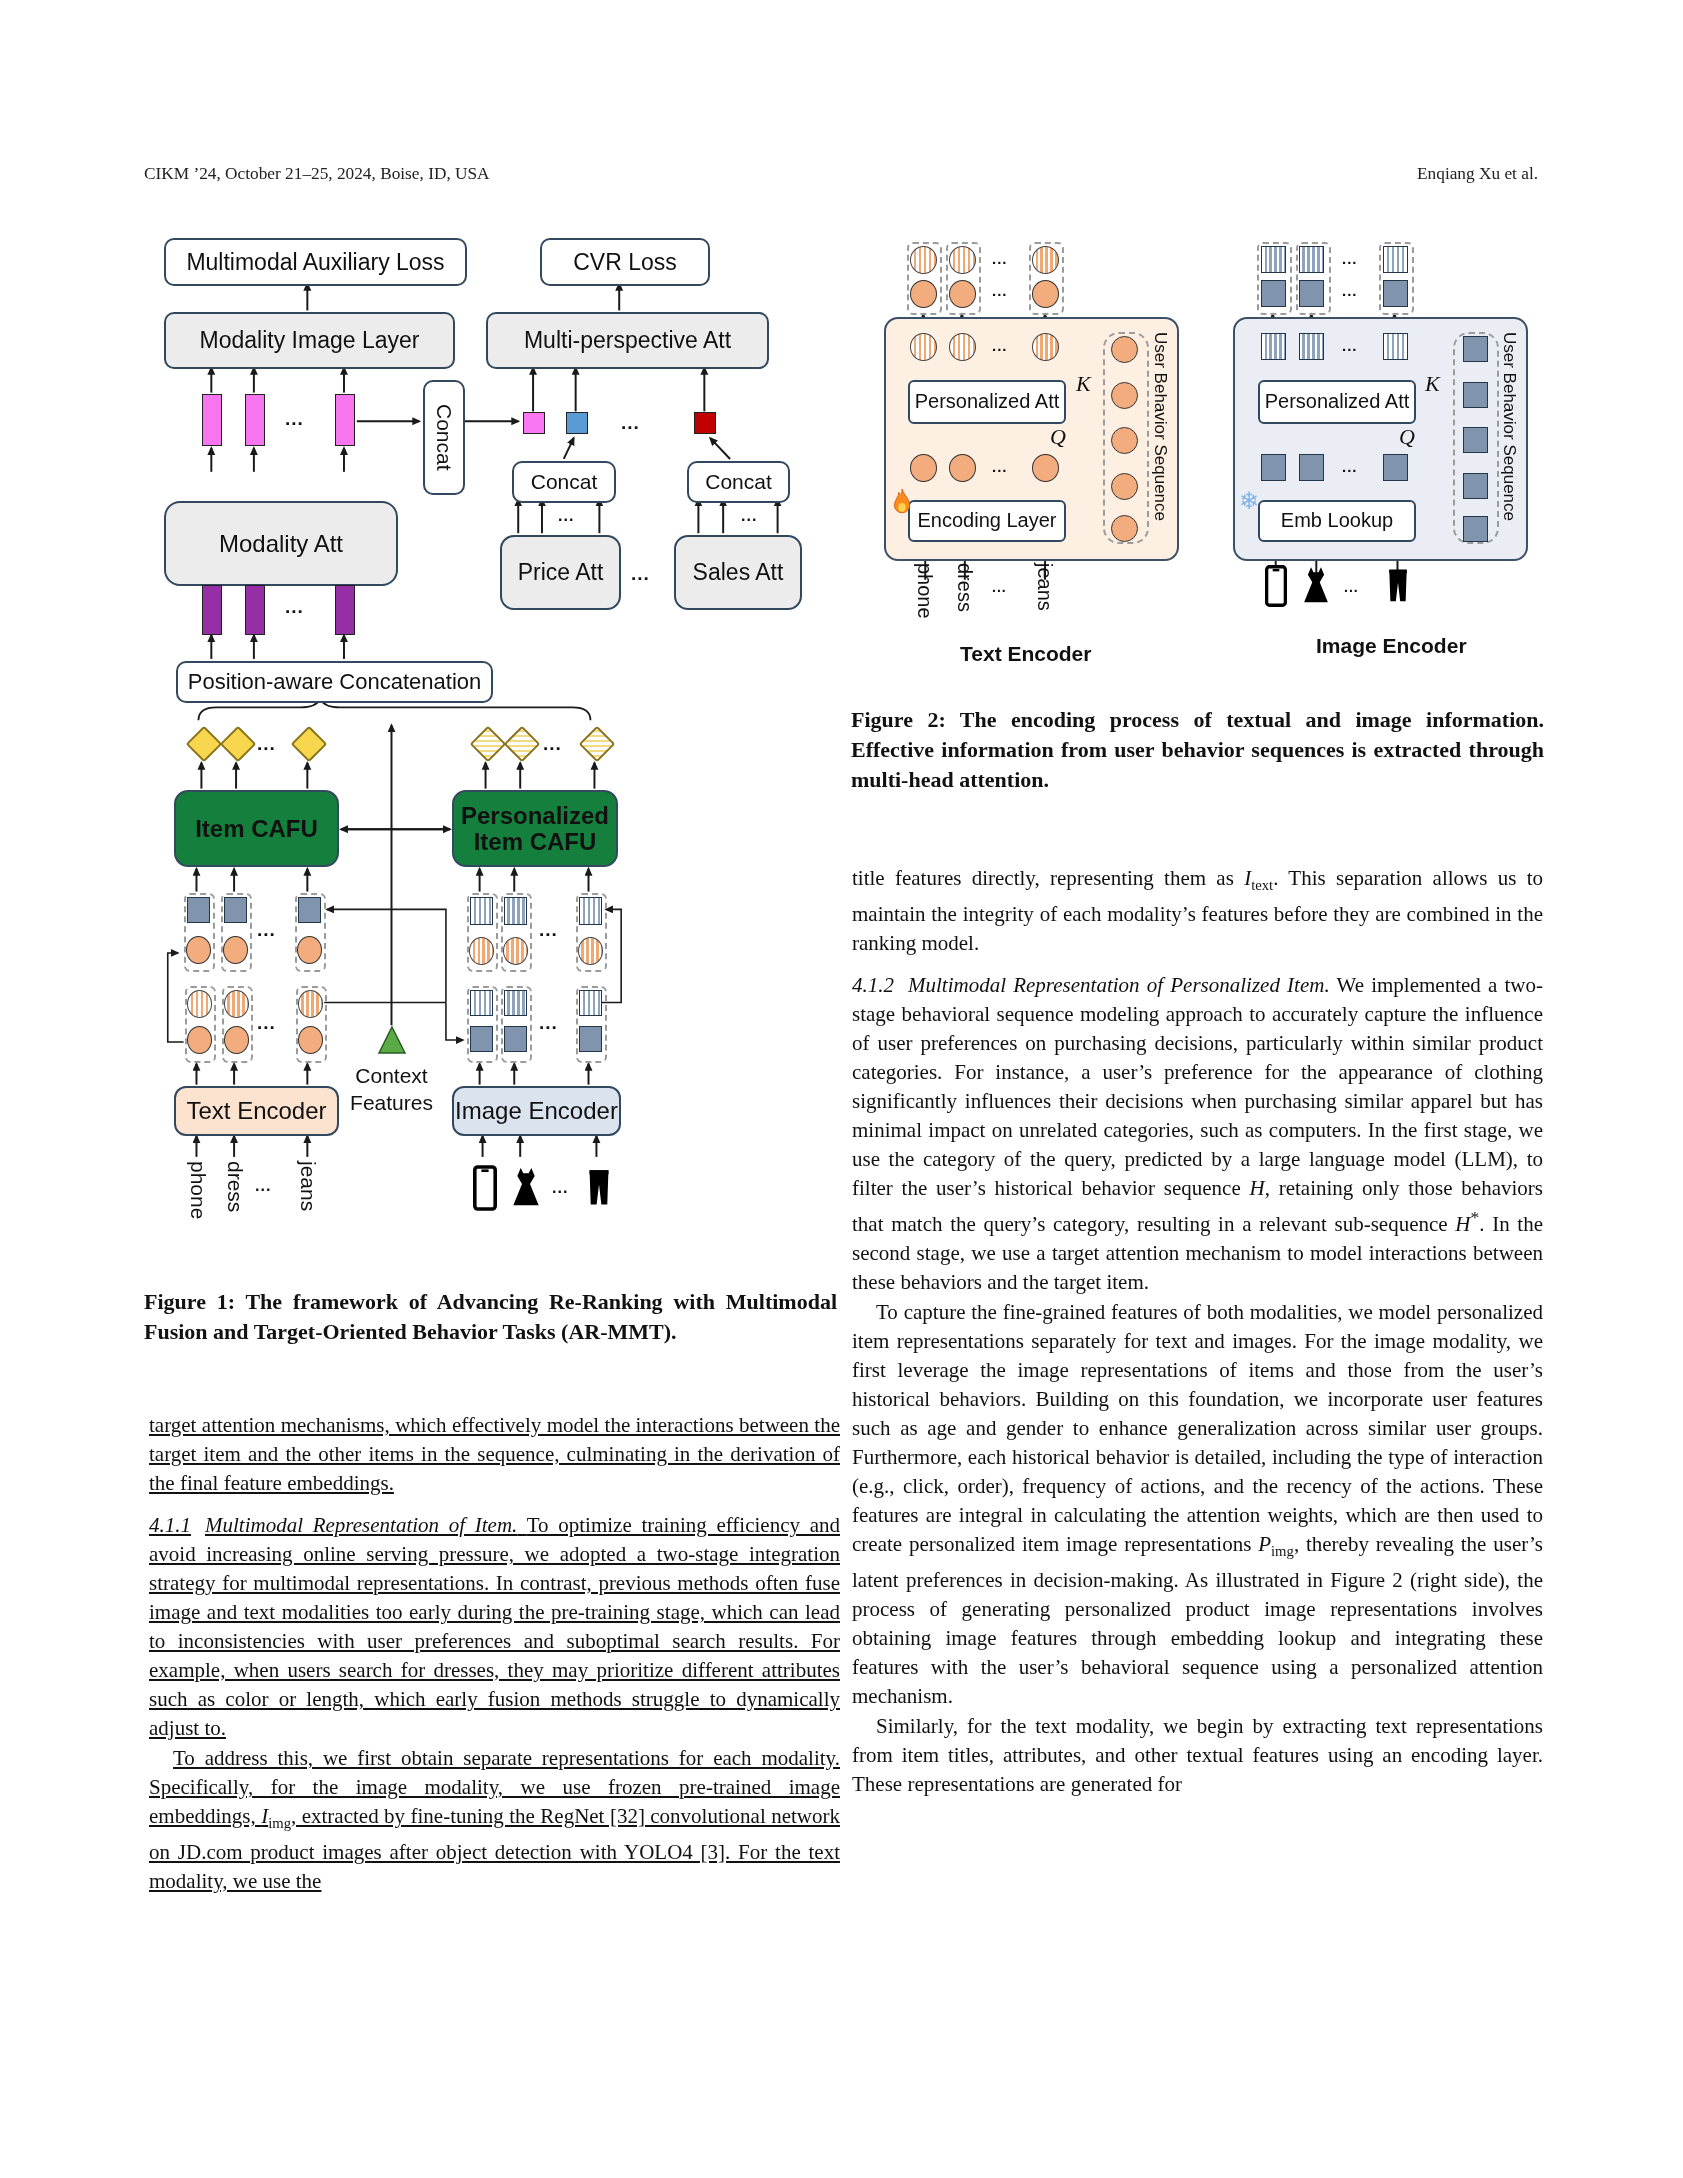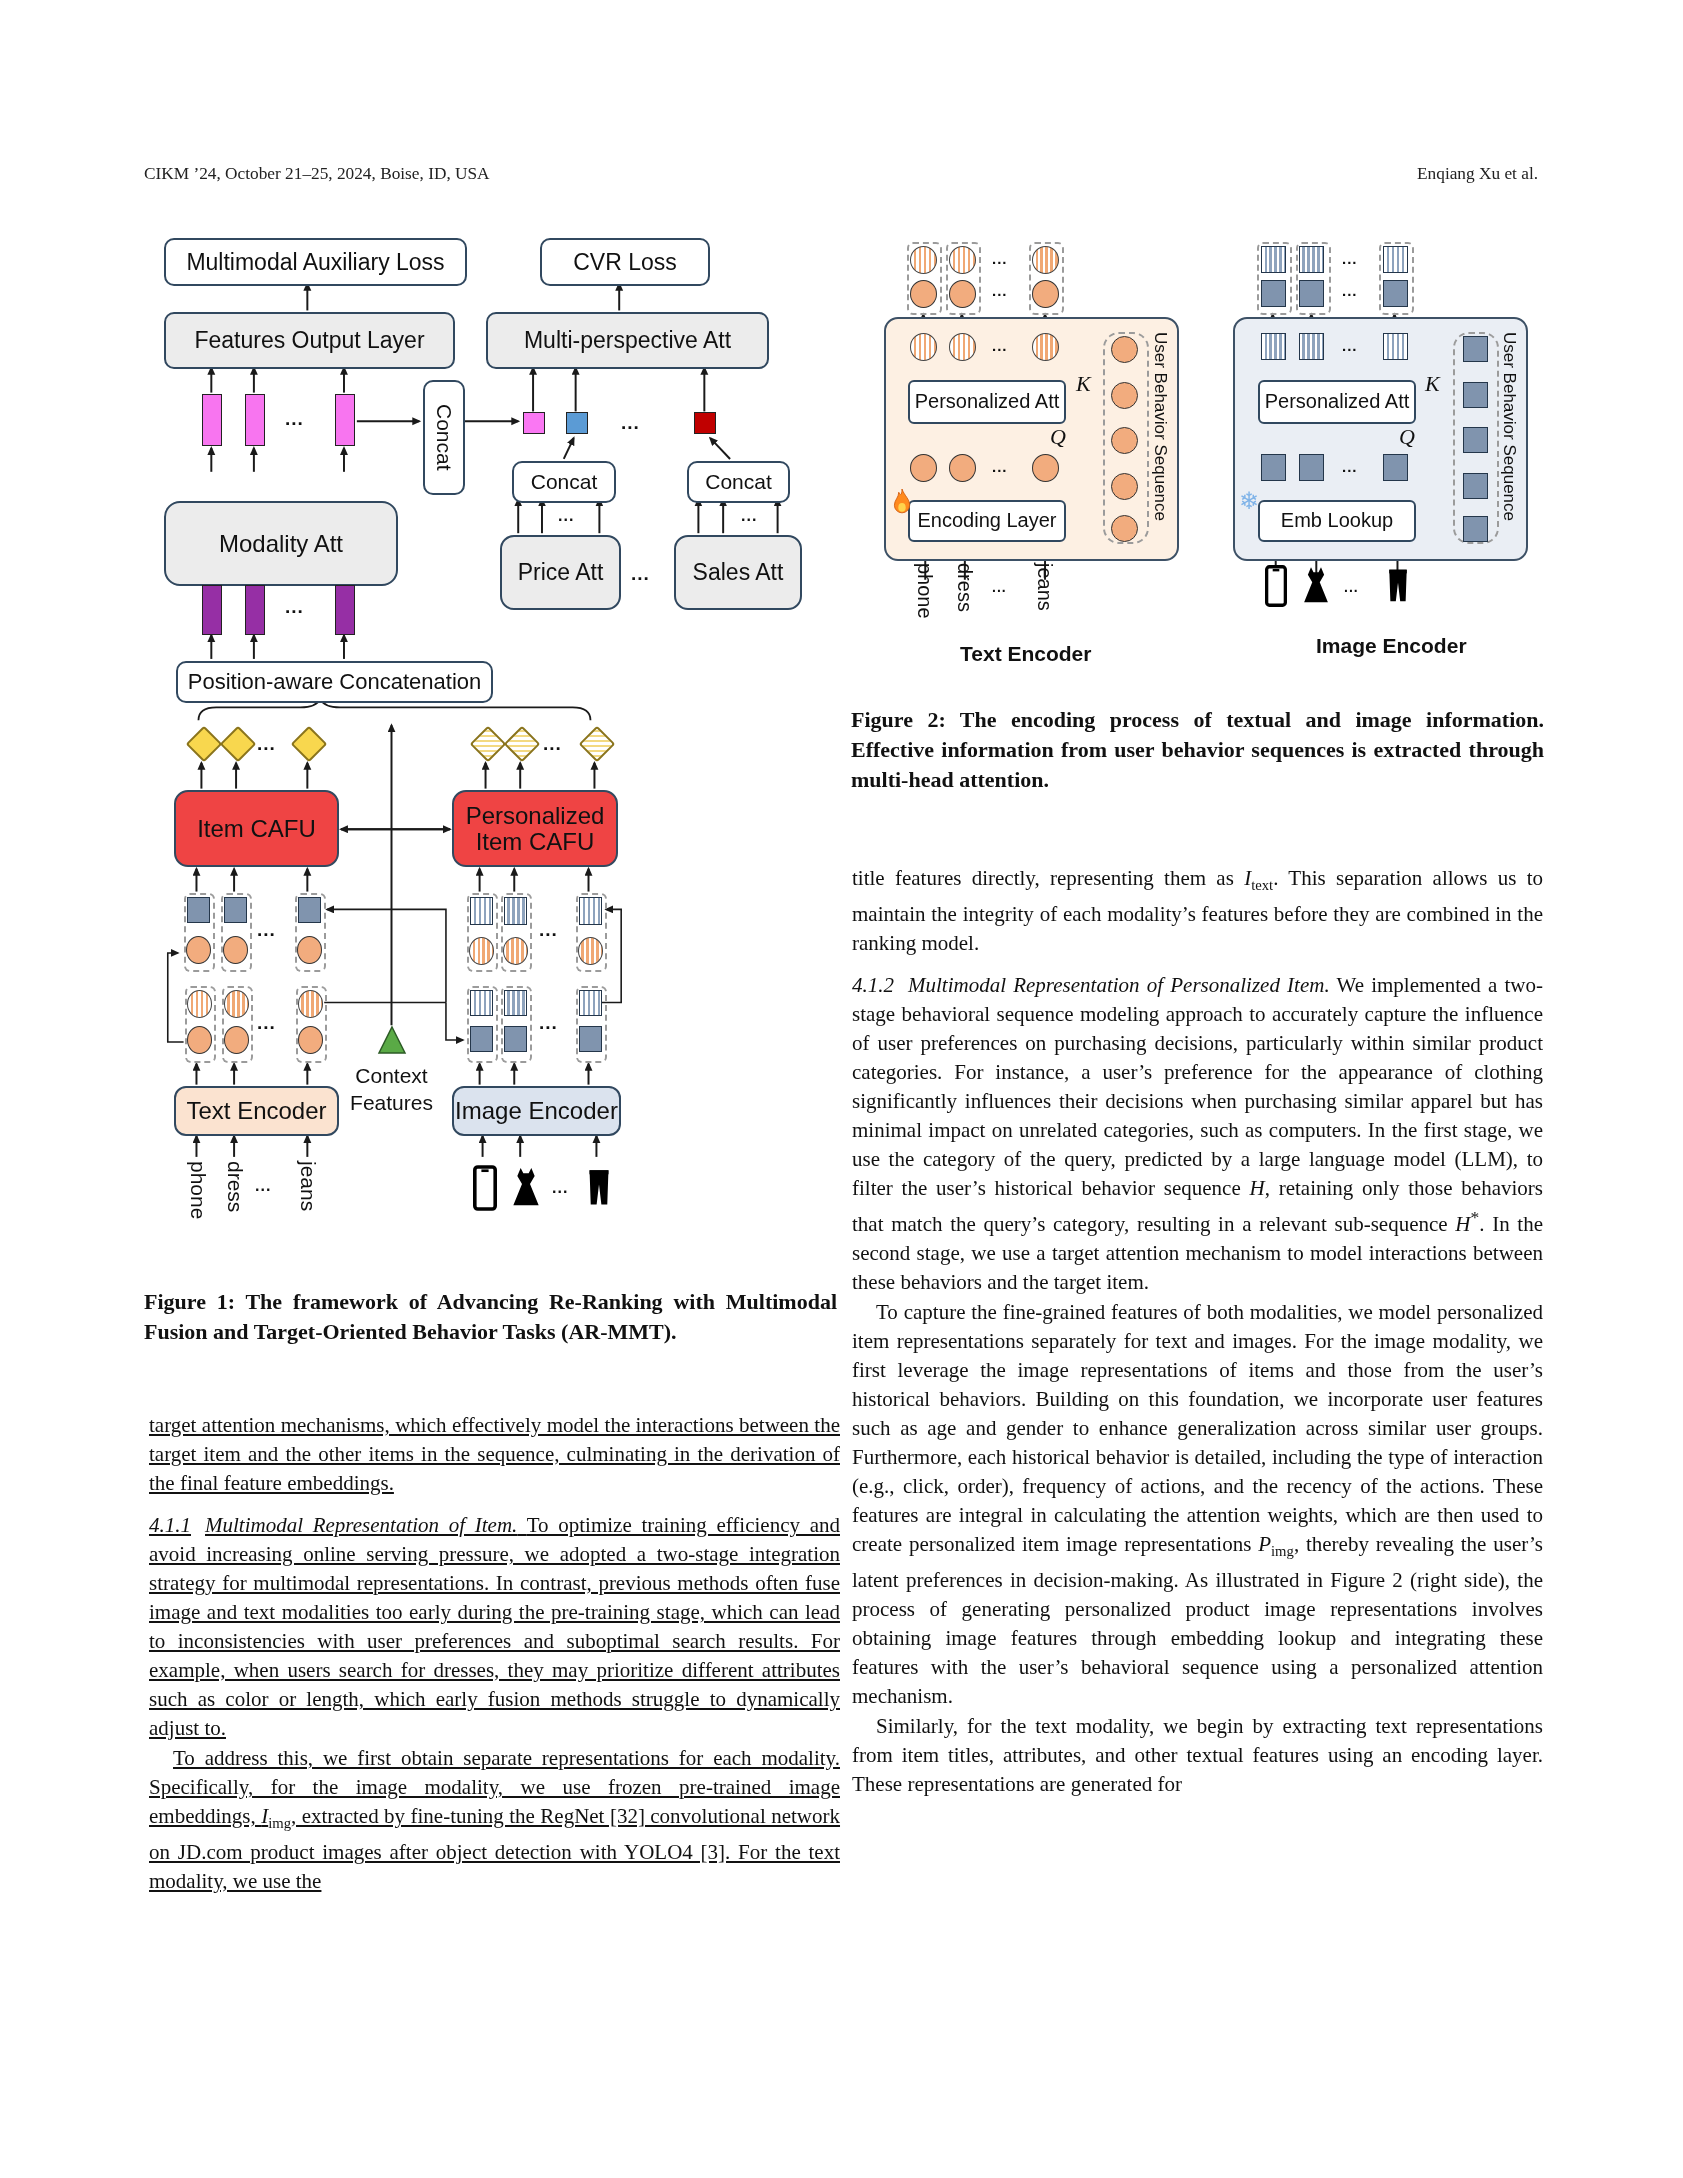--- a/index.html
+++ b/index.html
@@ -6,21 +6,21 @@
   #page{position:relative;width:1683px;height:2178px;background:#ffffff;overflow:hidden;
         font-family:"Liberation Serif",serif;color:#111;}
   .abs{position:absolute;}
   .hdr{position:absolute;top:164px;font-size:17.3px;color:#222;}
   
   .fig{position:absolute;font-family:"Liberation Sans",sans-serif;}
   .bx{position:absolute;border:2px solid #31485f;border-radius:10px;background:#fff;
       display:flex;align-items:center;justify-content:center;text-align:center;
       font-family:"Liberation Sans",sans-serif;color:#111;line-height:1.08;}
   .gray{background:#ececec;}
-  .cream{background:#ef4444;border-color:#32495f;}
+  .cream{background:#15803d;border-color:#32495f;font-weight:bold;}
   .peach{background:#fbe3d0;}
   .blueb{background:#dbe3ee;}
   .bar{position:absolute;border:1.5px solid #222;}
   .dots{position:absolute;font:700 19px "Liberation Sans",sans-serif;color:#111;letter-spacing:1px;}
   .dash{position:absolute;border:2px dashed #9b9b9b;border-radius:6px;background:transparent;}
   .circ{position:absolute;border:1.5px solid #333;border-radius:50%;background:#f2ac7e;}
   .scirc{position:absolute;border:1.5px solid #444;border-radius:50%;
          background:repeating-linear-gradient(90deg,#fff 0 2.5px,#f0a874 2.5px 5px);}
   .bsq{position:absolute;border:1.5px solid #24364a;background:#8094ae;}
   .ssq{position:absolute;border:1.5px solid #24364a;
@@ -122,21 +122,21 @@
           <path d="M182,772 L305,772"></path>
           <path d="M305,772 L305,678 L185,678" marker-end="url(#m1)"></path>
           <path d="M305,772 L305,810 L322,810" marker-end="url(#m1)"></path>
           <path d="M462,772 L482,772 L482,678 L467,678" marker-end="url(#m1)"></path>
         </g>
       </g>
     </svg>
 
     <div class="bx" style="left:20px;top:0;width:299px;height:44px;font-size:23px;">Multimodal Auxiliary Loss</div>
     <div class="bx" style="left:396px;top:0;width:166px;height:44px;font-size:23px;">CVR Loss</div>
-    <div class="bx gray" style="left:20px;top:74px;width:287px;height:53px;font-size:23px;">Features Output Layer</div>
+    <div class="bx gray" style="left:20px;top:74px;width:287px;height:53px;font-size:23px;">Modality Image Layer</div>
     <div class="bx gray" style="left:342px;top:74px;width:279px;height:53px;font-size:23px;">Multi-perspective Att</div>
 
     <div class="bar" style="left:58px;top:156px;width:18px;height:50px;background:#f875f0;"></div>
     <div class="bar" style="left:101px;top:156px;width:18px;height:50px;background:#f875f0;"></div>
     <div class="dots" style="left:141px;top:170px;">...</div>
     <div class="bar" style="left:191px;top:156px;width:18px;height:50px;background:#f875f0;"></div>
     <div class="bx" style="left:279px;top:142px;width:38px;height:111px;font-size:21px;">
         <span class="vlabel" style="position:static;">Concat</span>
       </div>
 

